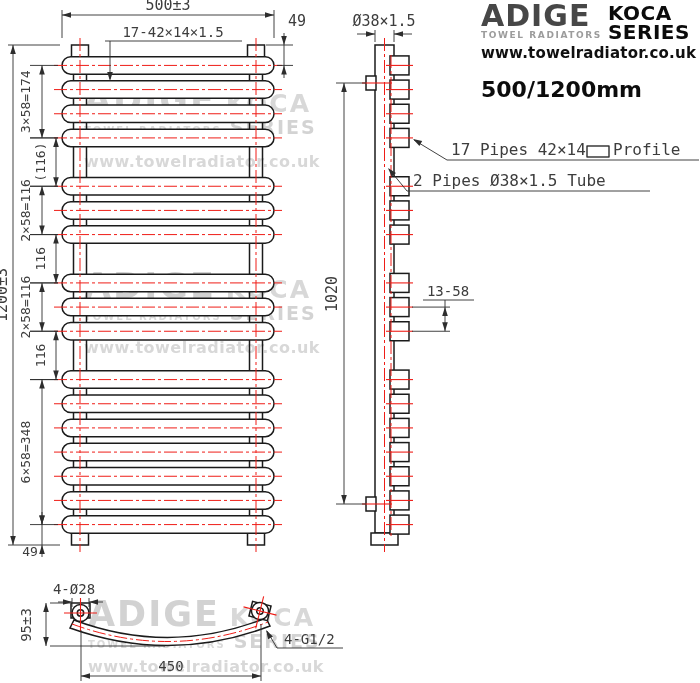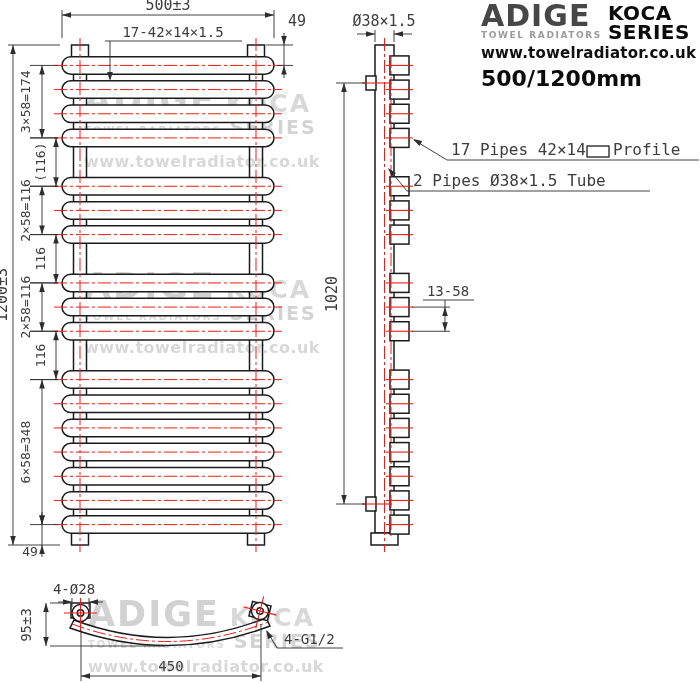--- a/index.html
+++ b/index.html
@@ -8,21 +8,21 @@
   
   .logo{position:absolute;left:481px;top:3px;width:218px;}
   .logo-row{display:flex;align-items:flex-start;}
   .logo-adige{font-weight:900;font-size:30px;line-height:26px;color:#474747;
               letter-spacing:1px;font-family:"DejaVu Sans",sans-serif;}
   .logo-towel{font-weight:700;font-size:9px;color:#9c9c9c;letter-spacing:1.6px;line-height:12px;}
   .logo-right{margin-left:6px;}
   .logo-koca{font-weight:900;font-size:20px;line-height:20px;color:#0b0b0b;letter-spacing:.5px;}
   .logo-series{font-weight:900;font-size:20px;line-height:19px;color:#0b0b0b;letter-spacing:.5px;}
   .logo-web{font-weight:700;font-size:15px;color:#101010;margin-top:2px;letter-spacing:.2px;}
-  .logo-model{font-weight:600;font-size:22px;color:#0c0c0c;margin-top:4px;}
+  .logo-model{font-weight:600;font-size:22px;color:#0c0c0c;margin-top:15px;}
   
   .wm{position:absolute;color:#b6b6b6;opacity:.58;white-space:nowrap;pointer-events:none;}
   .wm-l1 .wm-adige{font-weight:900;font-size:35px;letter-spacing:2px;color:#b2b2b2;}
   .wm-l1 .wm-koca{font-weight:900;font-size:25px;margin-left:10px;color:#bdbdbd;letter-spacing:2px;}
   .wm-l2{margin-top:-4px;}
   .wm-l2 .wm-towel{font-weight:700;font-size:10px;letter-spacing:2px;color:#c0c0c0;}
   .wm-l2 .wm-series{font-weight:900;font-size:19px;margin-left:8px;color:#b5b5b5;letter-spacing:2px;}
   .wm-l3{font-weight:600;font-size:16px;margin-top:14px;color:#bcbcbc;letter-spacing:.5px;}
   .wm.wm-bottom .wm-l3{margin-top:5px;}
   

